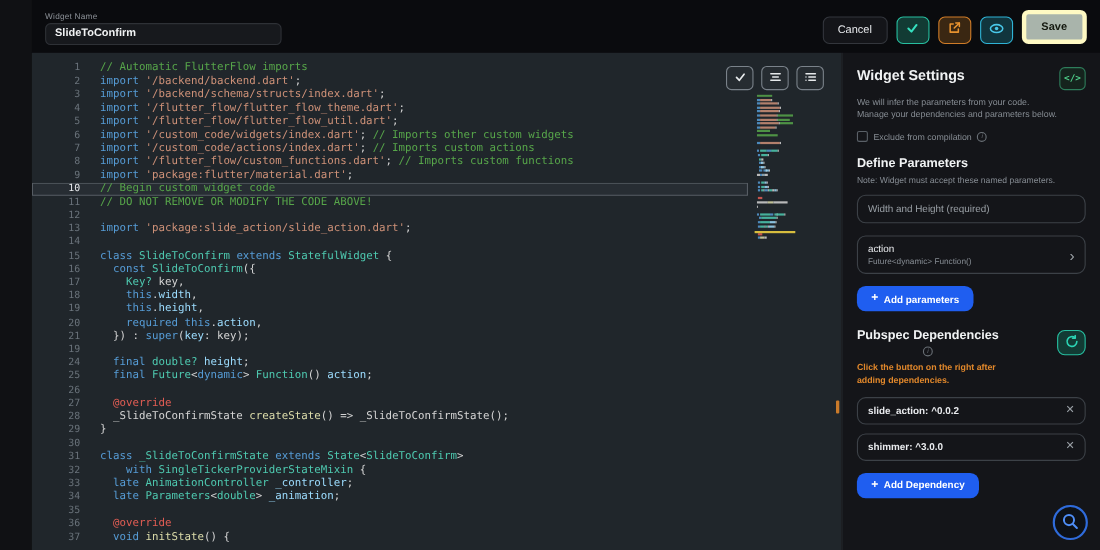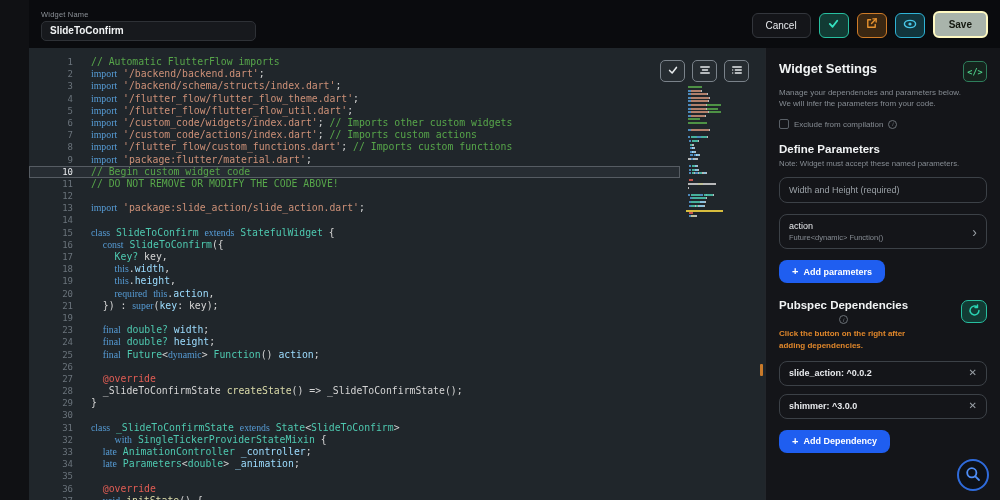--- a/index.html
+++ b/index.html
@@ -16,39 +16,39 @@
                 border-radius:5px; color:#f1f3f4; font-size:10px; font-weight:bold;
                 padding:0 8px; font-family:"Liberation Sans", sans-serif; outline:none; }
   .topbar-actions { display:flex; align-items:flex-end; gap:8px; }
   .btn-cancel { background:#141519; border:1px solid #33363c; color:#e8eaed; font-size:10px;
                 padding:6px 13px; border-radius:6px; cursor:pointer; }
   .icon-btn { width:30px; height:25px; border-radius:6px; display:flex; align-items:center;
               justify-content:center; cursor:pointer; }
   .icon-btn.teal   { background:#123b34; border:1px solid #27bfa0; }
   .icon-btn.orange { background:#3a2712; border:1px solid #cf7c28; }
   .icon-btn.cyan   { background:#11353d; border:1px solid #2fb3d6; }
-  .btn-save { background:#a9b4ab; border:2px solid #fef9c3; color:#14180f; font-size:10px;
+  .btn-save { background:#a9b4ab; border:4px solid #fef9c3; color:#14180f; font-size:10px;
               font-weight:bold; padding:6px 14px; border-radius:6px; cursor:pointer; }
 
   
   .main { flex:1; display:flex; min-height:0; }
 
   
   .editor { flex:1; background:#20262b; position:relative; overflow:hidden; padding-top:8px; }
   .code-lines { width:calc(100% - 85px); }
   .code-line { display:flex; height:12.2px; line-height:12.2px; white-space:pre;
                font-family:"DejaVu Sans Mono", monospace; }
   .code-line.hl { box-shadow: inset 0 0 0 1px #565c63; background:#272d33; }
   .ln { width:44px; flex:0 0 44px; text-align:right; padding-right:0; color:#6a737b;
         font-size:9px; user-select:none; }
   .code-line.hl .ln { color:#e8eaed; }
   .lc { font-size:9.8px; padding-left:18px; color:#d4d4d4; }
 
   .tok-c { color:#57a64a; }
-  .tok-k { color:#569cd6;font-family:Liberation Serif, serif; }
+  .tok-k { color:#569cd6; }
   .tok-s { color:#ce9178; }
   .tok-t { color:#4ec9b0; }
   .tok-v { color:#9cdcfe; }
   .tok-f { color:#dcdcaa; }
   .tok-a { color:#e25d54; }
   .tok-p { color:#d4d4d4; }
 
   .editor-toolbar { position:absolute; top:12px; right:16px; display:flex; gap:7px; }
   .ed-btn { width:25px; height:22px; background:#262c31; border:1px solid #7a828a;
             border-radius:5px; display:flex; align-items:center; justify-content:center;
@@ -174,21 +174,20 @@
           <div class="code-line"><span class="ln">13</span><span class="lc"><span class="tok-k">import</span><span class="tok-p"> </span><span class="tok-s">'package:slide_action/slide_action.dart'</span><span class="tok-p">;</span></span></div>
           <div class="code-line"><span class="ln">14</span><span class="lc"></span></div>
           <div class="code-line"><span class="ln">15</span><span class="lc"><span class="tok-k">class</span><span class="tok-p"> </span><span class="tok-t">SlideToConfirm</span><span class="tok-p"> </span><span class="tok-k">extends</span><span class="tok-p"> </span><span class="tok-t">StatefulWidget</span><span class="tok-p"> {</span></span></div>
           <div class="code-line"><span class="ln">16</span><span class="lc"><span class="tok-p">  </span><span class="tok-k">const</span><span class="tok-p"> </span><span class="tok-t">SlideToConfirm</span><span class="tok-p">({</span></span></div>
           <div class="code-line"><span class="ln">17</span><span class="lc"><span class="tok-p">    </span><span class="tok-t">Key?</span><span class="tok-p"> key,</span></span></div>
           <div class="code-line"><span class="ln">18</span><span class="lc"><span class="tok-p">    </span><span class="tok-k">this</span><span class="tok-p">.</span><span class="tok-v">width</span><span class="tok-p">,</span></span></div>
           <div class="code-line"><span class="ln">19</span><span class="lc"><span class="tok-p">    </span><span class="tok-k">this</span><span class="tok-p">.</span><span class="tok-v">height</span><span class="tok-p">,</span></span></div>
           <div class="code-line"><span class="ln">20</span><span class="lc"><span class="tok-p">    </span><span class="tok-k">required</span><span class="tok-p"> </span><span class="tok-k">this</span><span class="tok-p">.</span><span class="tok-v">action</span><span class="tok-p">,</span></span></div>
           <div class="code-line"><span class="ln">21</span><span class="lc"><span class="tok-p">  }) : </span><span class="tok-k">super</span><span class="tok-p">(</span><span class="tok-v">key</span><span class="tok-p">: key);</span></span></div>
           <div class="code-line"><span class="ln">19</span><span class="lc"></span></div>
-          <div class="code-line"><span class="ln">23</span><span class="lc"><span class="tok-p">  </span><span class="tok-k">final</span><span class="tok-p"> </span><span class="tok-t">double?</span><span class="tok-p"> </span><span class="tok-v">width</span><span class="tok-p">;</span></span></div>
           <div class="code-line"><span class="ln">24</span><span class="lc"><span class="tok-p">  </span><span class="tok-k">final</span><span class="tok-p"> </span><span class="tok-t">double?</span><span class="tok-p"> </span><span class="tok-v">height</span><span class="tok-p">;</span></span></div>
           <div class="code-line"><span class="ln">25</span><span class="lc"><span class="tok-p">  </span><span class="tok-k">final</span><span class="tok-p"> </span><span class="tok-t">Future</span><span class="tok-p">&lt;</span><span class="tok-k">dynamic</span><span class="tok-p">&gt; </span><span class="tok-t">Function</span><span class="tok-p">() </span><span class="tok-v">action</span><span class="tok-p">;</span></span></div>
           <div class="code-line"><span class="ln">26</span><span class="lc"></span></div>
           <div class="code-line"><span class="ln">27</span><span class="lc"><span class="tok-p">  </span><span class="tok-a">@override</span></span></div>
           <div class="code-line"><span class="ln">28</span><span class="lc"><span class="tok-p">  _SlideToConfirmState </span><span class="tok-f">createState</span><span class="tok-p">() =&gt; _SlideToConfirmState();</span></span></div>
           <div class="code-line"><span class="ln">29</span><span class="lc"><span class="tok-p">}</span></span></div>
           <div class="code-line"><span class="ln">30</span><span class="lc"></span></div>
           <div class="code-line"><span class="ln">31</span><span class="lc"><span class="tok-k">class</span><span class="tok-p"> </span><span class="tok-t">_SlideToConfirmState</span><span class="tok-p"> </span><span class="tok-k">extends</span><span class="tok-p"> </span><span class="tok-t">State</span><span class="tok-p">&lt;</span><span class="tok-t">SlideToConfirm</span><span class="tok-p">&gt;</span></span></div>
           <div class="code-line"><span class="ln">32</span><span class="lc"><span class="tok-p">    </span><span class="tok-k">with</span><span class="tok-p"> </span><span class="tok-t">SingleTickerProviderStateMixin</span><span class="tok-p"> {</span></span></div>
           <div class="code-line"><span class="ln">33</span><span class="lc"><span class="tok-p">  </span><span class="tok-k">late</span><span class="tok-p"> </span><span class="tok-t">AnimationController</span><span class="tok-p"> </span><span class="tok-v">_controller</span><span class="tok-p">;</span></span></div>
@@ -274,22 +273,22 @@
     </section>
 
     <aside class="panel">
       <div class="panel-head">
         <h1 class="panel-title">Widget Settings</h1>
         <button class="code-tag-btn">
           <span>&lt;/&gt;</span>
         </button>
       </div>
       <p class="panel-desc">
+        <span>We will infer the parameters from your code.</span>
         <span>Manage your dependencies and parameters below.</span>
-        <span>We will infer the parameters from your code.</span>
       </p>
       <div class="check-row">
         <span class="checkbox"></span>
         <span class="check-label">Exclude from compilation</span>
         <span class="info-i">i</span>
       </div>
 
       <h2 class="section-title">Define Parameters</h2>
       <p class="section-note">Note: Widget must accept these named parameters.</p>
       <div class="field">Width and Height (required)</div>

